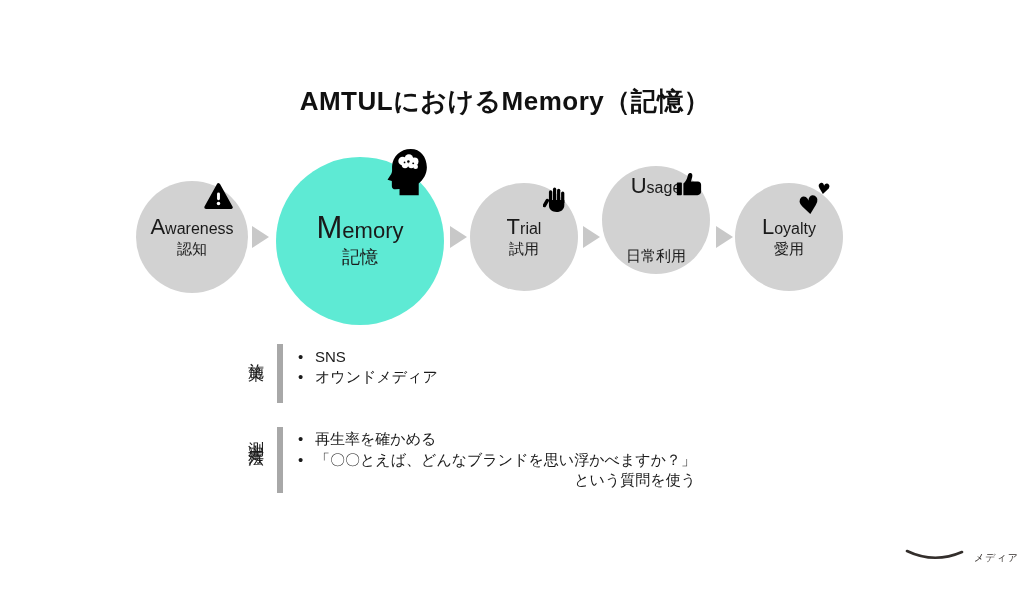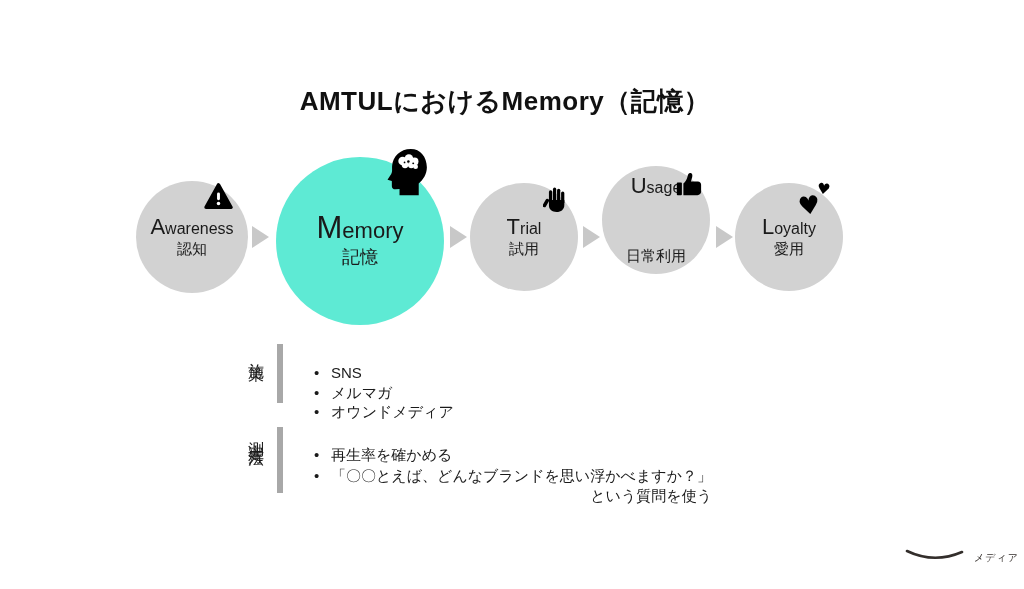--- a/index.html
+++ b/index.html
@@ -45,21 +45,21 @@
   
   .v-label{
     position:absolute;writing-mode:vertical-rl;text-orientation:upright;
     font-size:16px;letter-spacing:3px;color:#1a1a1a;
   }
   .actions-label{left:245px;top:350px;}
   .measure-label{left:245px;top:428px;}
   .v-bar{position:absolute;width:6px;background:#a8a8a8;}
   .actions-bar{left:277px;top:344px;height:59px;}
   .measure-bar{left:277px;top:427px;height:66px;}
-  .blist{position:absolute;margin:16px;padding:0;list-style:none;font-size:15px;}
+  .blist{position:absolute;margin:0;padding:0;list-style:none;font-size:15px;}
   .actions-list{left:296px;top:347px;}
   .measure-list{left:296px;top:429px;}
   .blist li{position:relative;padding-left:19px;line-height:19.5px;margin:0;}
   .measure-list li{line-height:20px;margin-bottom:1px;}
   .blist li::before{content:"•";position:absolute;left:2px;color:#1a1a1a;}
   .cont-line{margin-left:14px;text-align:right;}
   
   .logo{position:absolute;left:900px;top:524px;width:120px;height:48px;color:#332e2b;}
   .logo-text{position:absolute;left:6px;top:2px;font-size:20px;font-weight:bold;letter-spacing:2px;}
   .logo-arc{position:absolute;left:4px;top:24px;}
@@ -152,21 +152,20 @@
       <span class="h-small">♥</span>
     </span>
     <div class="en"><span class="cap">L</span><span>oyalty</span></div>
     <div class="jp">愛用</div>
   </div>
 
   <div class="v-label actions-label">施策</div>
   <div class="v-bar actions-bar"></div>
   <ul class="blist actions-list">
     <li>SNS</li>
-    <li>メルマガ</li>
     <li>オウンドメディア</li>
   </ul>
 
   <div class="v-label measure-label">測定方法</div>
   <div class="v-bar measure-bar"></div>
   <ul class="blist measure-list">
     <li>再生率を確かめる</li>
     <li>
       <div>「〇〇とえば、どんなブランドを思い浮かべますか？」</div>
       <div class="cont-line">という質問を使う</div>

